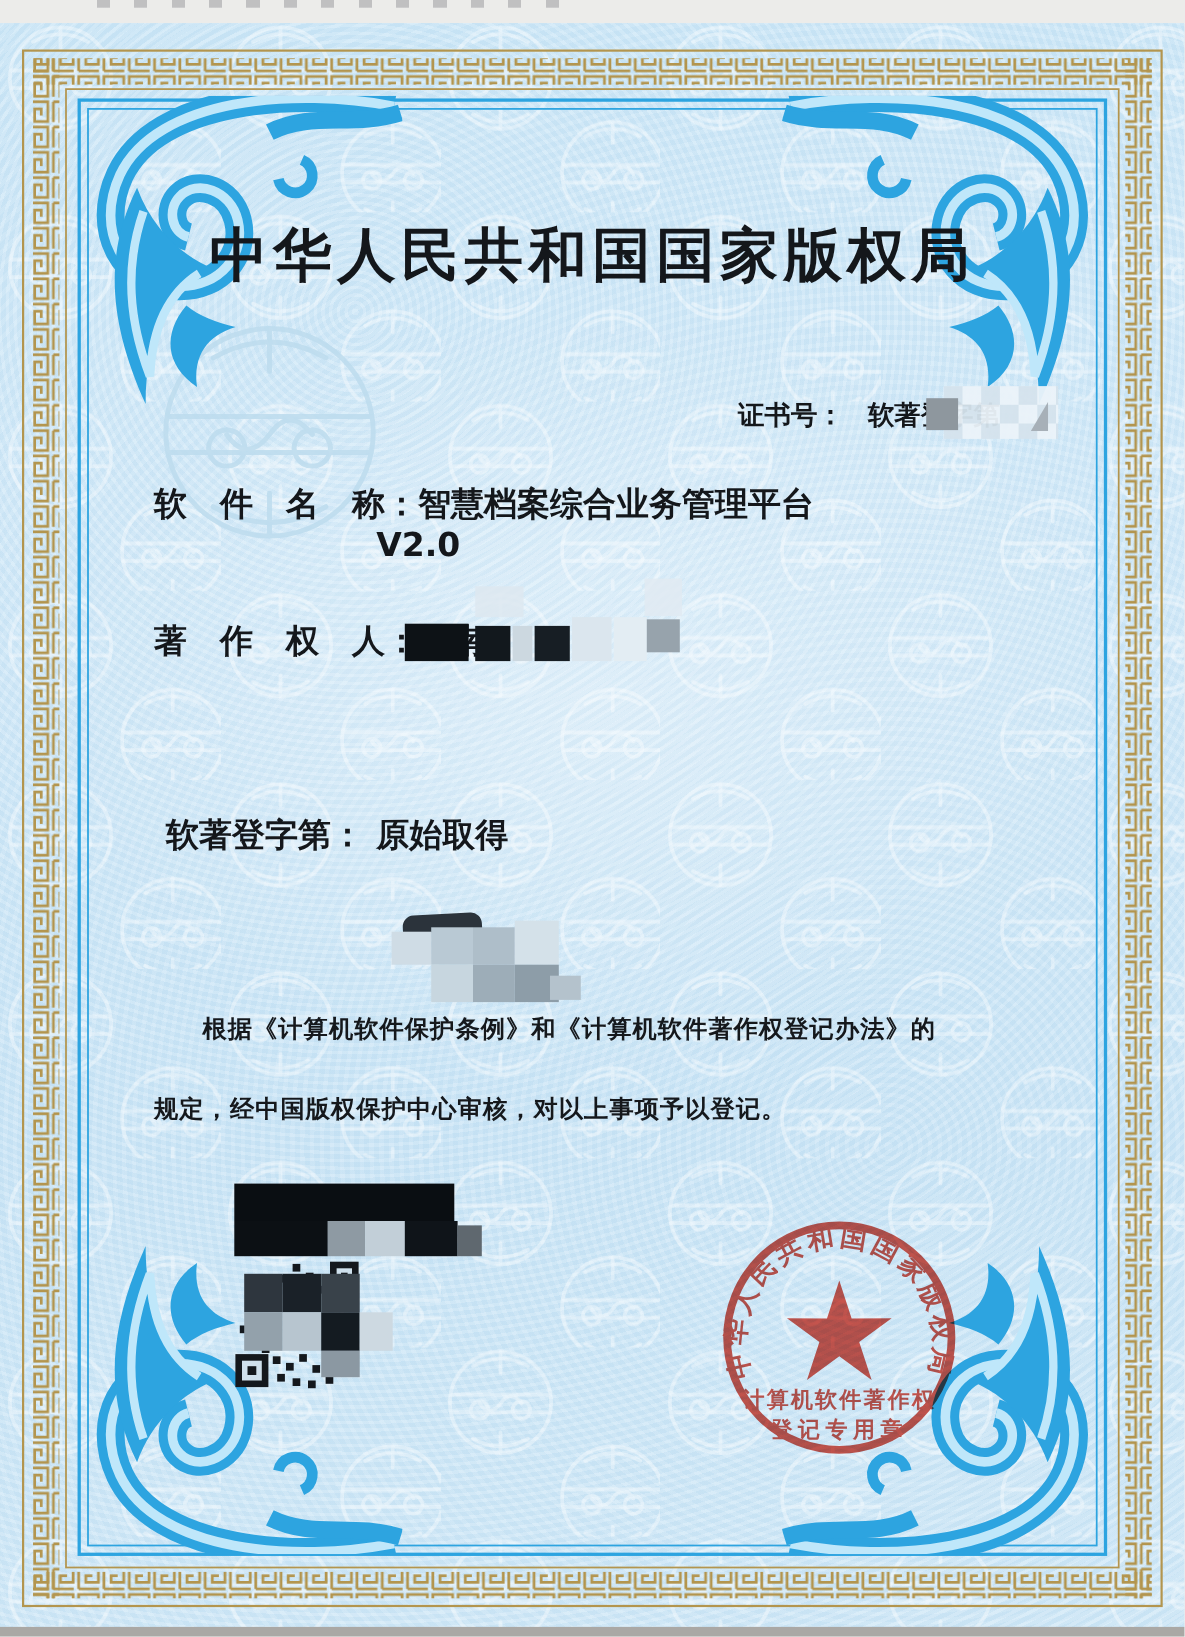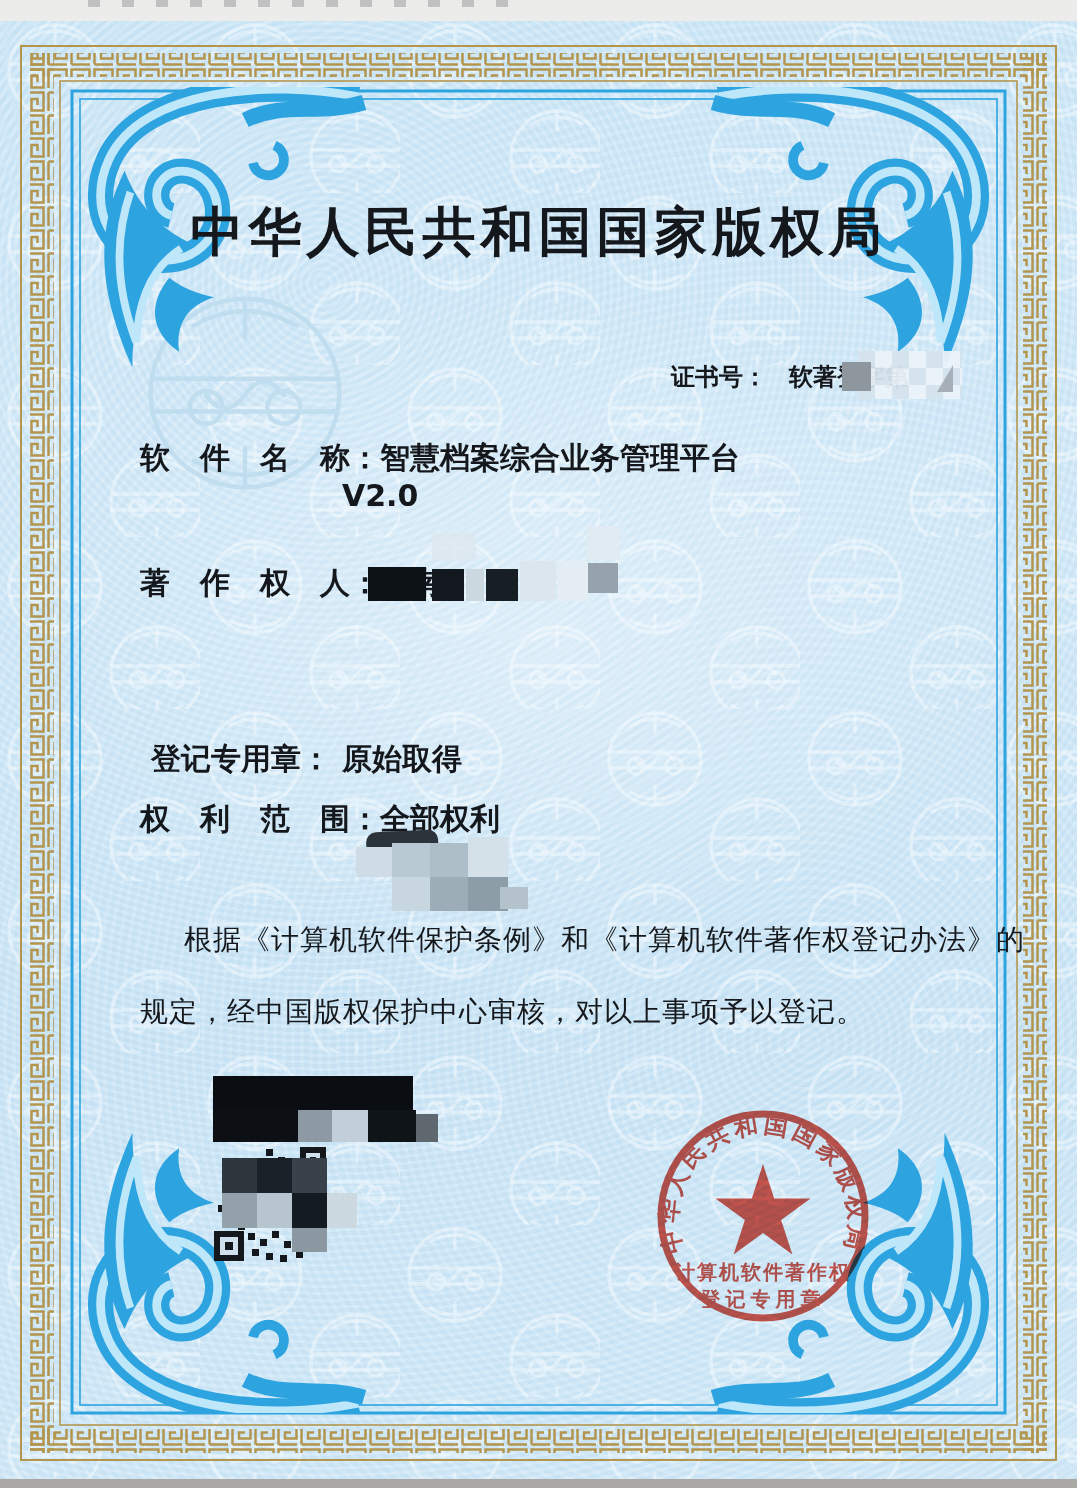--- a/index.html
+++ b/index.html
@@ -19,21 +19,21 @@
        repeating-radial-gradient(circle at 75% 70%,rgba(255,255,255,.08) 0 4px,rgba(140,190,225,.06) 4px 9px),
        linear-gradient(180deg,#cfe8f7 0%,#d4eaf8 30%,#cde6f6 70%,#d2e9f7 100%);}
   .layer{position:absolute;left:0;top:0;}
   
   .title{position:absolute;left:0;width:1077px;text-align:center;color:var(--ink);
      font-weight:800;font-size:53px;letter-spacing:5px;}
   .certno{position:absolute;left:671px;top:340px;font-size:24px;font-weight:800;color:var(--ink);white-space:nowrap;}
   .certno .pref{margin-left:22px;}
   .frow{position:absolute;left:140px;font-size:30px;font-weight:800;color:var(--ink);white-space:nowrap;}
   .flabel{display:inline-block;min-width:202px;text-align:center;}
-  .para{position:absolute;left:140px;width:830px;font-size:28px;font-weight:400;color:#15181c;letter-spacing:1px;white-space:nowrap;}
+  .para{position:absolute;left:140px;width:830px;font-size:22px;font-weight:700;color:#15181c;letter-spacing:1px;white-space:nowrap;}
   .date{position:absolute;left:655px;top:1272px;font-size:37px;font-weight:800;color:#101318;letter-spacing:2px;}
   
   .px{position:absolute;}
   .mosaic-light{background:
      repeating-conic-gradient(rgba(235,243,249,.95) 0% 25%, rgba(213,227,237,.95) 0% 50%) 0 0/34px 34px;}
   
   .seal{position:absolute;left:648px;top:1078px;width:230px;height:238px;opacity:.92;mix-blend-mode:multiply;}
   .flour{position:absolute;width:292px;height:292px;}
 </style>
 </head>
@@ -139,26 +139,23 @@
     <div class="px" style="left:586px;top:505px;width:34px;height:34px;background:#e0eaf2;opacity:.85"></div>
     <div class="px" style="left:368px;top:546px;width:58px;height:34px;background:#0d1216"></div>
     <div class="px" style="left:432px;top:548px;width:32px;height:32px;background:#12181d"></div>
     <div class="px" style="left:466px;top:548px;width:18px;height:32px;background:#ccd8e0"></div>
     <div class="px" style="left:486px;top:548px;width:32px;height:32px;background:#171e24"></div>
     <div class="px" style="left:520px;top:540px;width:36px;height:40px;background:#dbe6ee"></div>
     <div class="px" style="left:558px;top:540px;width:30px;height:40px;background:#e3edf3"></div>
     <div class="px" style="left:588px;top:542px;width:30px;height:30px;background:#97a3ac"></div>
 
     <div class="frow" style="top:718px">
-      <span class="flabel">登记专用章：</span><span>原始取得</span>
-    </div>
-
-    <div class="frow" style="top:778px">
-      <span class="flabel">权　利　范　围：</span><span>全部权利</span>
-    </div>
+      <span class="flabel">软著登字第：</span><span>原始取得</span>
+    </div>
+
 
 
     <div class="px" style="left:366px;top:810px;width:72px;height:16px;background:#2b333b;border-radius:10px 10px 0 0;transform:rotate(-3deg)"></div>
     <div class="px" style="left:356px;top:826px;width:36px;height:30px;background:#cfdce5"></div>
     <div class="px" style="left:392px;top:822px;width:38px;height:34px;background:#b9c9d4"></div>
     <div class="px" style="left:430px;top:822px;width:38px;height:34px;background:#aebec9"></div>
     <div class="px" style="left:468px;top:816px;width:40px;height:40px;background:#d4e1e9"></div>
     <div class="px" style="left:392px;top:856px;width:38px;height:34px;background:#c7d6df"></div>
     <div class="px" style="left:430px;top:856px;width:38px;height:34px;background:#9dadb8"></div>
     <div class="px" style="left:468px;top:856px;width:40px;height:34px;background:#8d9da8"></div>

